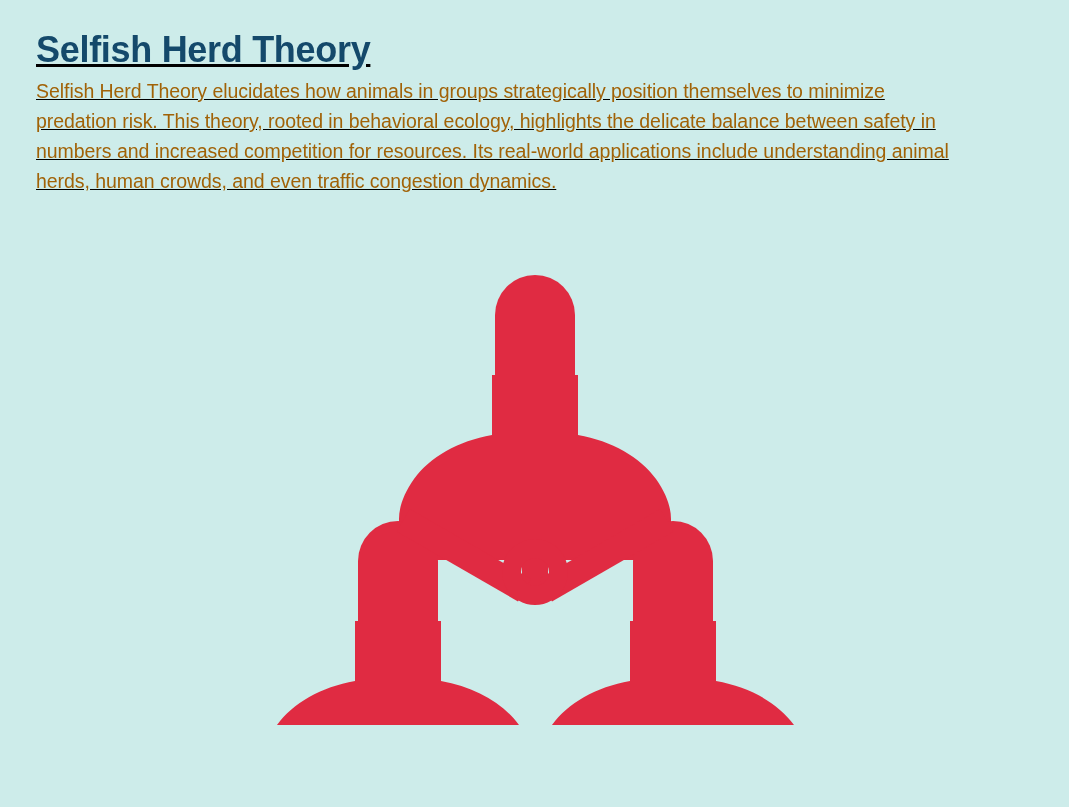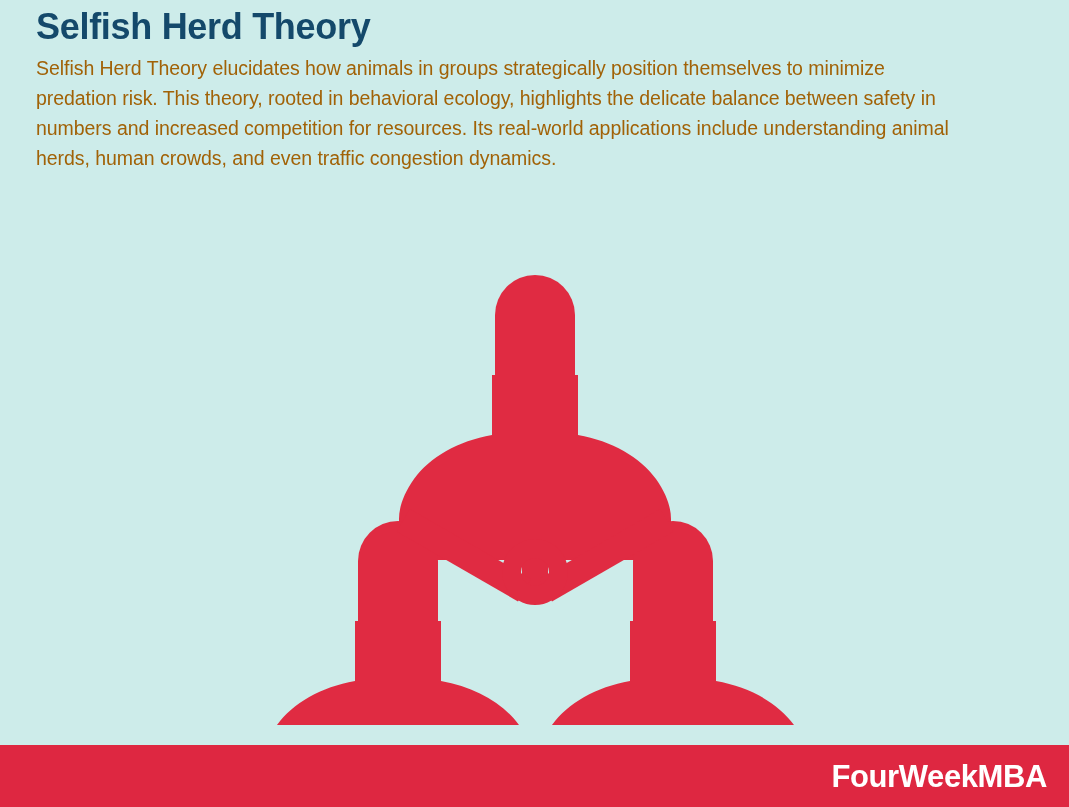--- a/index.html
+++ b/index.html
@@ -17,22 +17,23 @@
     width: 1069px;
     height: 807px;
     background: #cdecea;
     box-sizing: border-box;
   }
 
   
   .text-block {
     position: absolute;
     left: 36px;
-    top: 5px;
+    top: 28px;
     width: 960px;
+    text-decoration: underline;
   }
   .page-title {
     margin: 0;
     font-size: 36px;
     font-weight: bold;
     line-height: 44px;
     letter-spacing: -0.3px;
     color: #14496b;
     white-space: nowrap;
   }
@@ -152,17 +153,14 @@
                  a33 33 0 1 0 0.01 0
                  z
                  M535 303
                  a14 14 0 1 1 -0.01 0
                  z" fill-rule="evenodd"></path>
       </g>
 
     </svg>
   </div>
 
-  <div class="footer-bar">
-    <span class="brand">FourWeekMBA</span>
-  </div>
 
 </div>
 
 </body></html>

